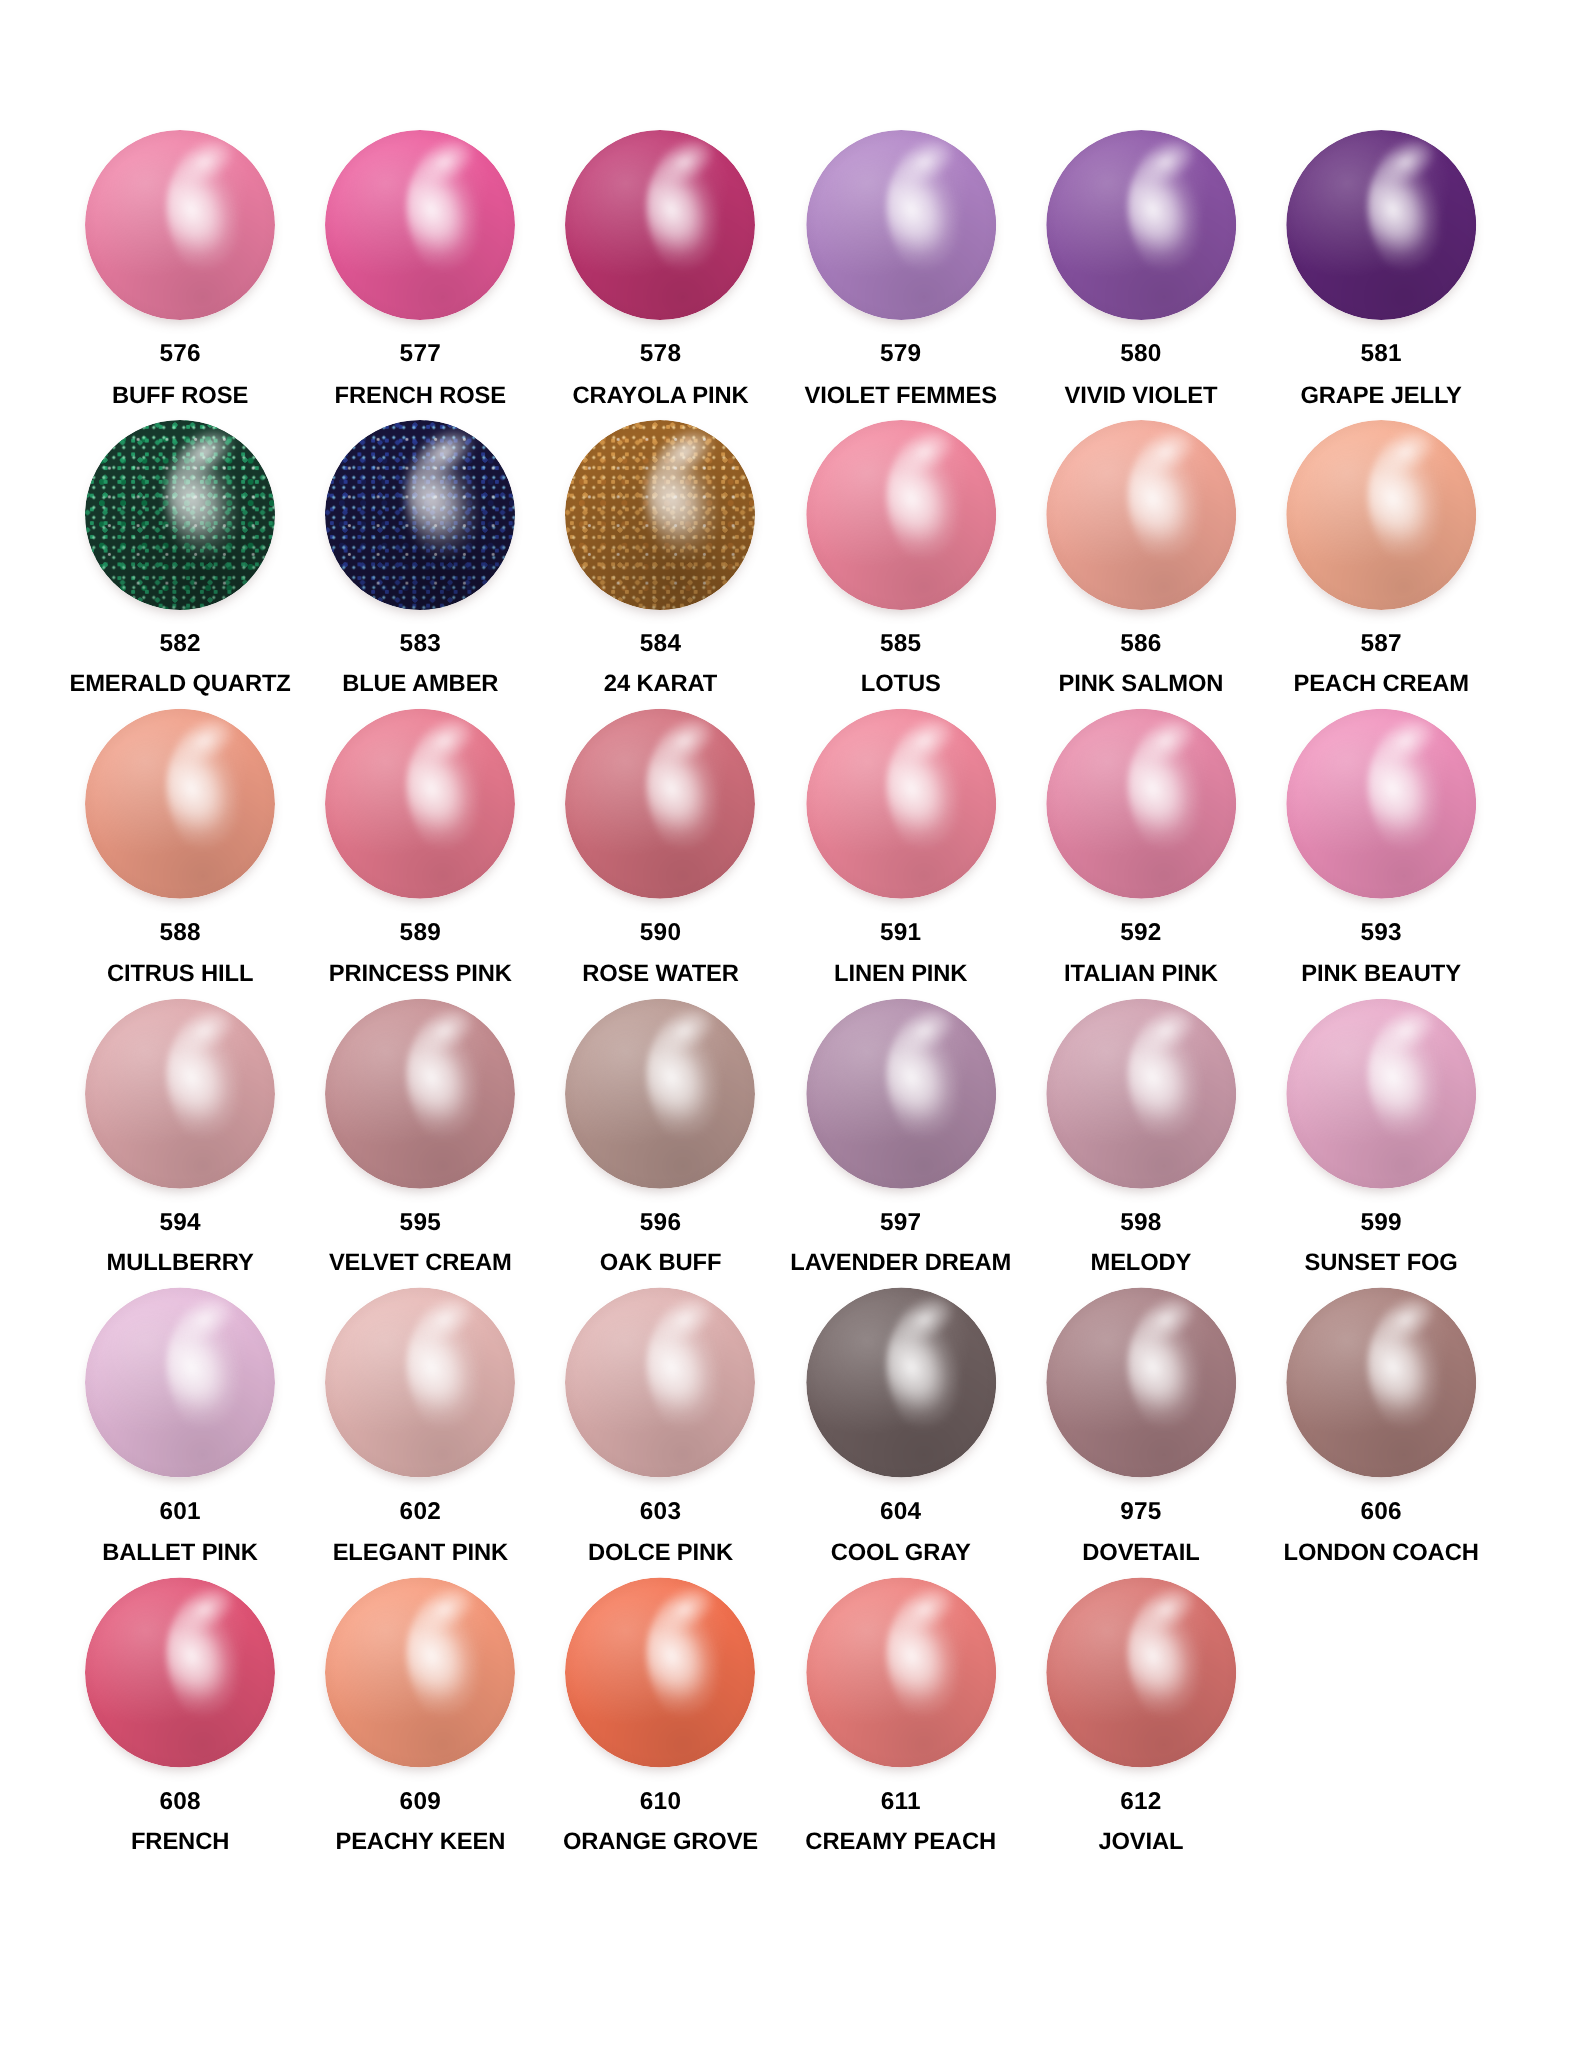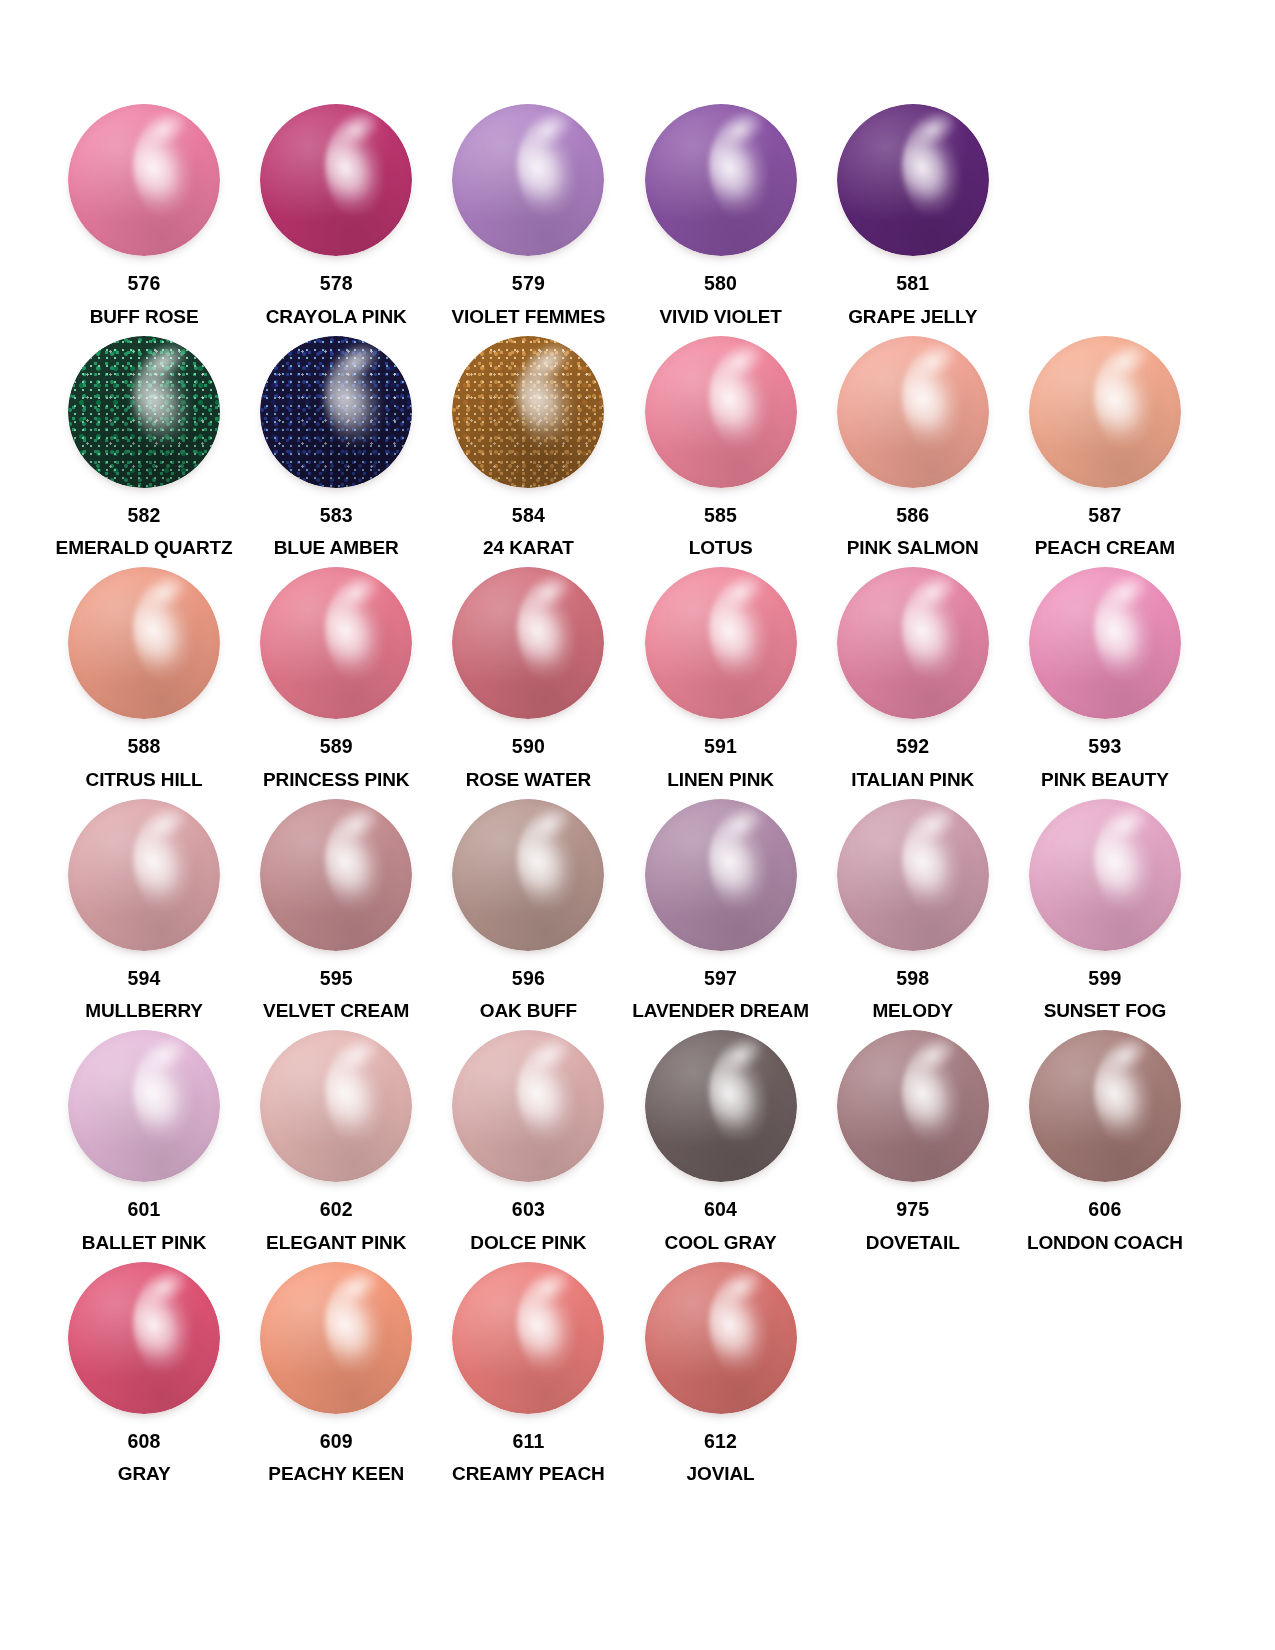--- a/index.html
+++ b/index.html
@@ -205,20 +205,33 @@
               <div class="gloss"></div>
               <div class="spec"></div>
             </div>
           </div>
           <div class="swatch-code">576</div>
           <div class="swatch-name">BUFF ROSE</div>
         </div>
         <div class="swatch-cell">
           <div class="drop-wrap">
             <div class="drop">
+              <div class="base" style="background: rgb(236, 91, 156);"></div>
+              <div class="shade"></div>
+              <div class="rim"></div>
+              <div class="gloss"></div>
+              <div class="spec"></div>
+            </div>
+          </div>
+          <div class="swatch-code">577</div>
+          <div class="swatch-name">FRENCH ROSE</div>
+        </div>
+        <div class="swatch-cell">
+          <div class="drop-wrap">
+            <div class="drop">
               <div class="base" style="background: rgb(191, 54, 112);"></div>
               <div class="shade"></div>
               <div class="rim"></div>
               <div class="gloss"></div>
               <div class="spec"></div>
             </div>
           </div>
           <div class="swatch-code">578</div>
           <div class="swatch-name">CRAYOLA PINK</div>
         </div>
@@ -596,34 +609,47 @@
           <div class="drop-wrap">
             <div class="drop">
               <div class="base" style="background: rgb(226, 84, 118);"></div>
               <div class="shade"></div>
               <div class="rim"></div>
               <div class="gloss"></div>
               <div class="spec"></div>
             </div>
           </div>
           <div class="swatch-code">608</div>
-          <div class="swatch-name">GRAY</div>
+          <div class="swatch-name">FRENCH</div>
         </div>
         <div class="swatch-cell">
           <div class="drop-wrap">
             <div class="drop">
               <div class="base" style="background: rgb(247, 154, 123);"></div>
               <div class="shade"></div>
               <div class="rim"></div>
               <div class="gloss"></div>
               <div class="spec"></div>
             </div>
           </div>
           <div class="swatch-code">609</div>
           <div class="swatch-name">PEACHY KEEN</div>
+        </div>
+        <div class="swatch-cell">
+          <div class="drop-wrap">
+            <div class="drop">
+              <div class="base" style="background: rgb(244, 113, 79);"></div>
+              <div class="shade"></div>
+              <div class="rim"></div>
+              <div class="gloss"></div>
+              <div class="spec"></div>
+            </div>
+          </div>
+          <div class="swatch-code">610</div>
+          <div class="swatch-name">ORANGE GROVE</div>
         </div>
         <div class="swatch-cell">
           <div class="drop-wrap">
             <div class="drop">
               <div class="base" style="background: rgb(238, 127, 124);"></div>
               <div class="shade"></div>
               <div class="rim"></div>
               <div class="gloss"></div>
               <div class="spec"></div>
             </div>

